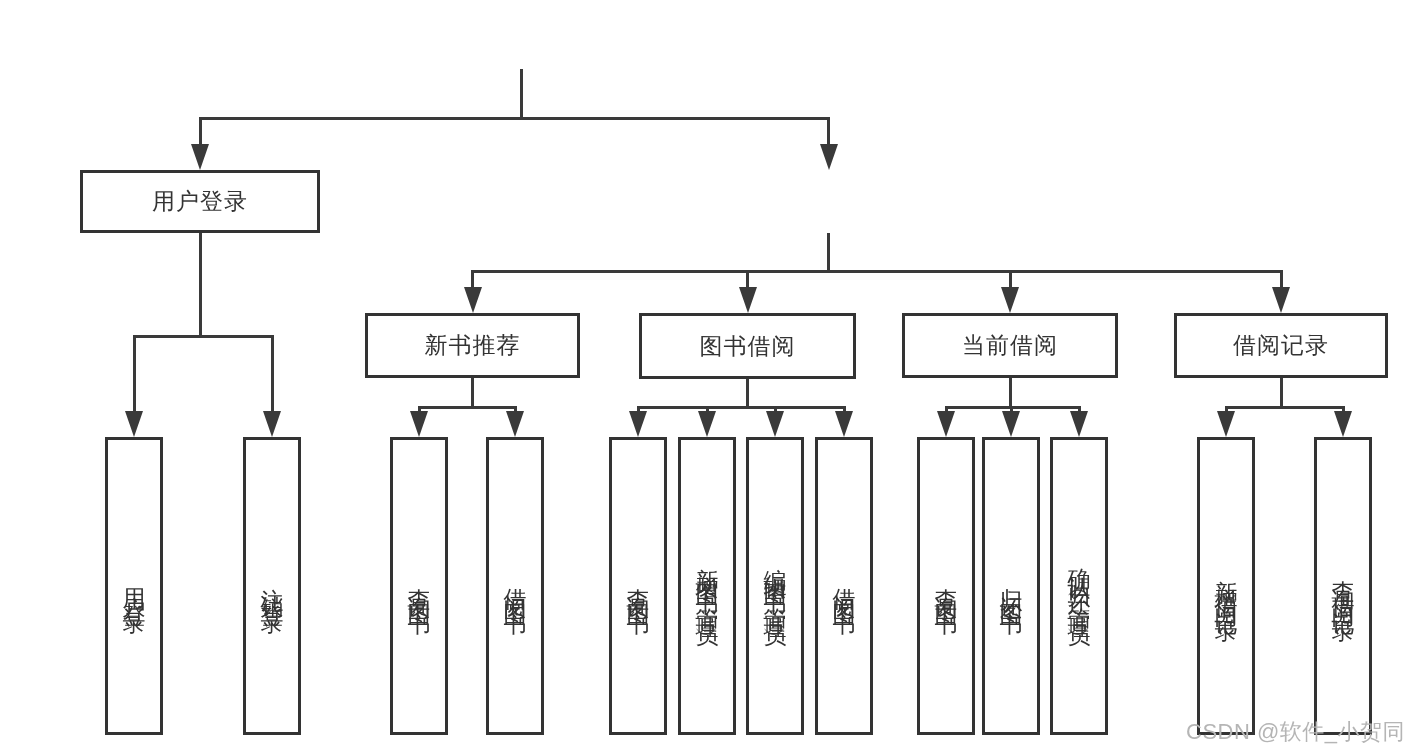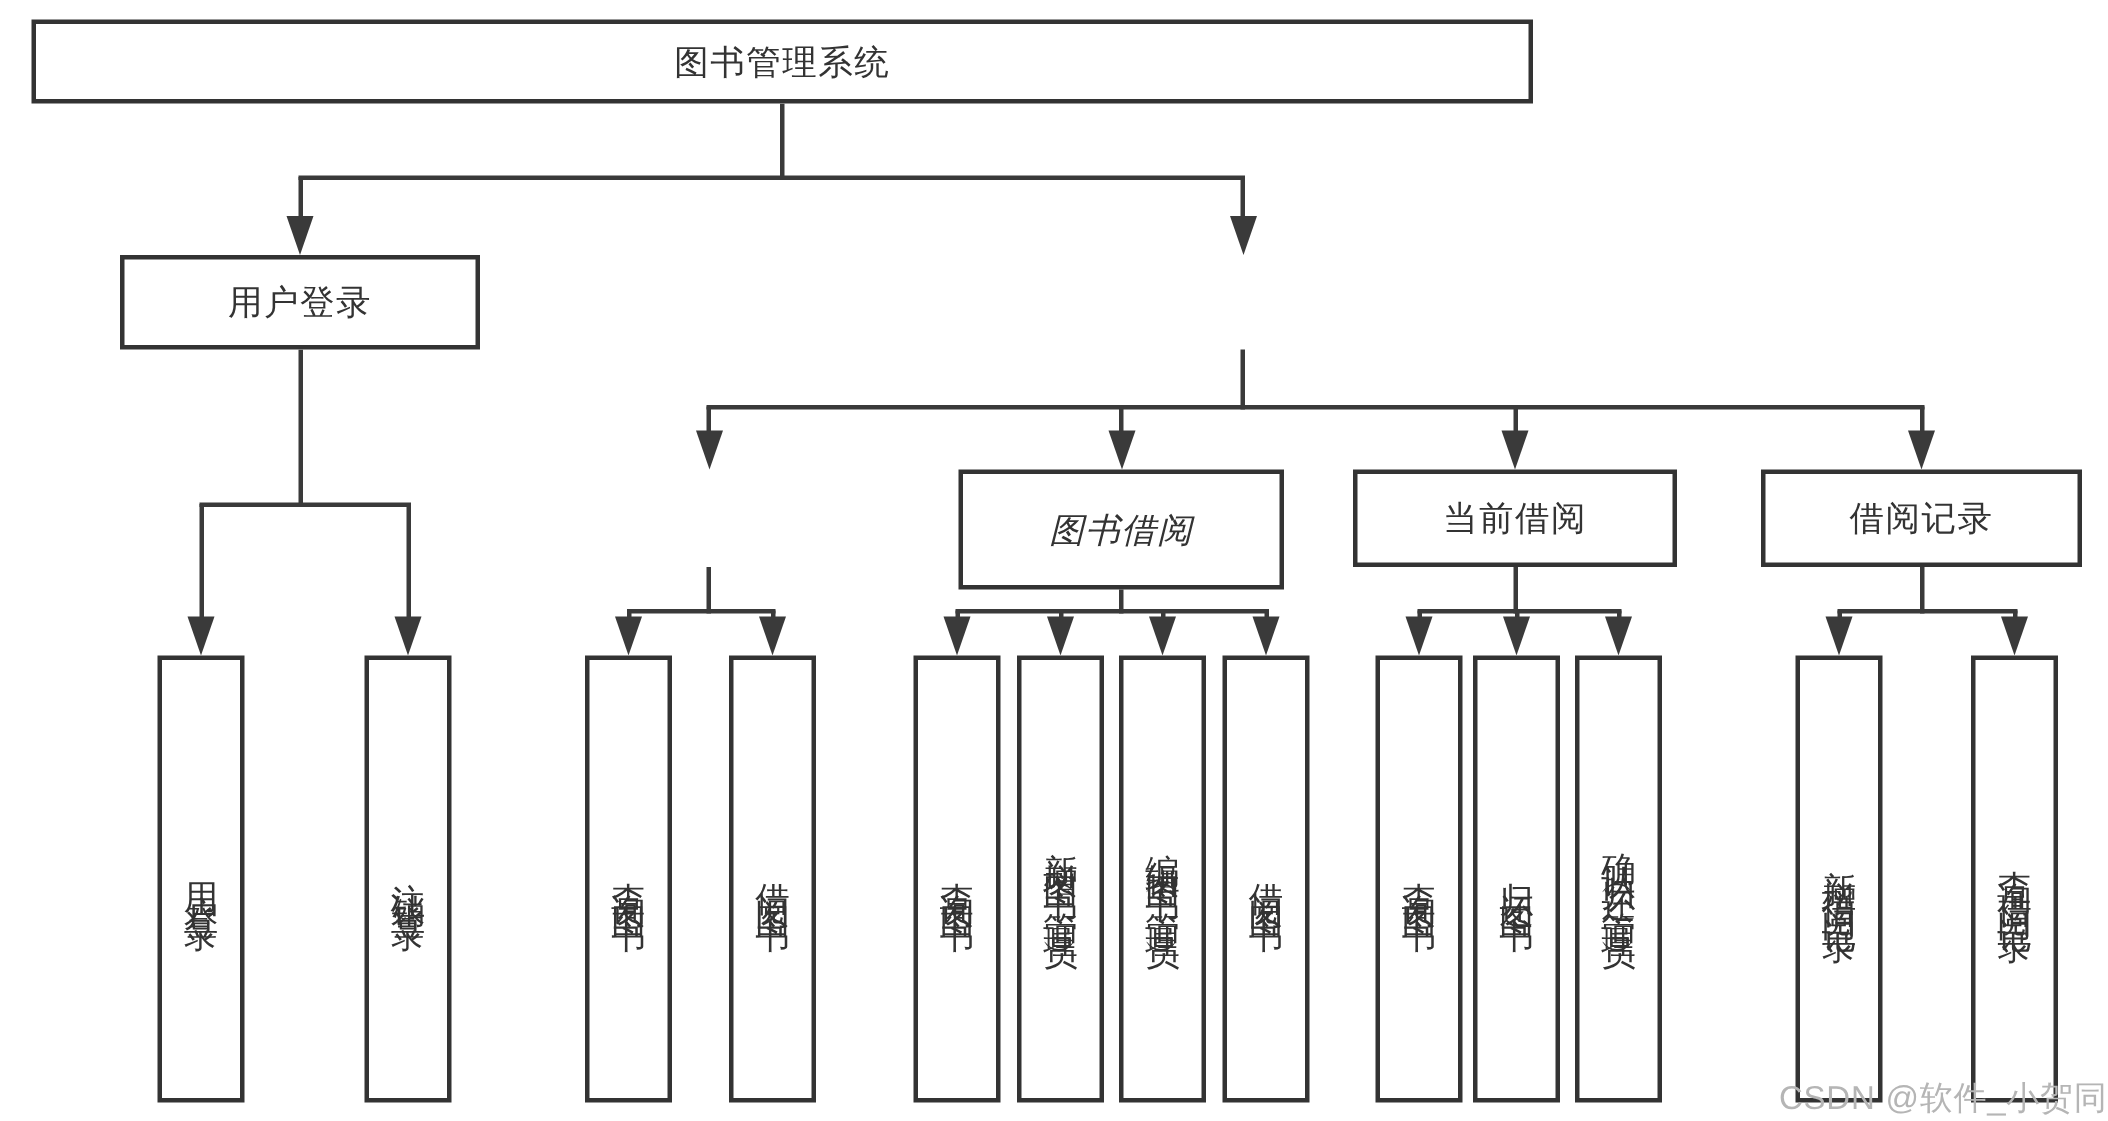--- a/index.html
+++ b/index.html
@@ -113,27 +113,27 @@
     <div class="line" style="left: 1009.5px; top: 407px; width: 3px; height: 12px;"></div>
     <div class="arrowhead" style="left: 1002px; top: 411px;"></div>
     <div class="line" style="left: 1077.5px; top: 407px; width: 3px; height: 12px;"></div>
     <div class="arrowhead" style="left: 1070px; top: 411px;"></div>
     <div class="line" style="left: 1279.5px; top: 378px; width: 3px; height: 30.5px;"></div>
     <div class="line" style="left: 1224.5px; top: 405.5px; width: 120px; height: 3px;"></div>
     <div class="line" style="left: 1224.5px; top: 407px; width: 3px; height: 12px;"></div>
     <div class="arrowhead" style="left: 1217px; top: 411px;"></div>
     <div class="line" style="left: 1341.5px; top: 407px; width: 3px; height: 12px;"></div>
     <div class="arrowhead" style="left: 1334px; top: 411px;"></div>
-    <div class="node" style="left: 21px; top: 13px; width: 1001px; height: 56px;">
-      <span class="hlabel">图书管理系统</span>
-    </div>
     <div class="node" style="left: 80px; top: 170px; width: 240px; height: 63px;">
       <span class="hlabel">用户登录</span>
     </div>
-    <div class="node" style="left: 639px; top: 313px; width: 217px; height: 80px; font-style: italic;">
+    <div class="node" style="left: 365px; top: 313px; width: 215px; height: 65px;">
+      <span class="hlabel">新书推荐</span>
+    </div>
+    <div class="node" style="left: 639px; top: 313px; width: 217px; height: 66px;">
       <span class="hlabel">图书借阅</span>
     </div>
     <div class="node" style="left: 902px; top: 313px; width: 216px; height: 65px;">
       <span class="hlabel">当前借阅</span>
     </div>
     <div class="node" style="left: 1174px; top: 313px; width: 214px; height: 65px;">
       <span class="hlabel">借阅记录</span>
     </div>
     <div class="node" style="left: 105px; top: 437px; width: 58px; height: 298px;">
       <span class="vlabel">用户登录</span>

